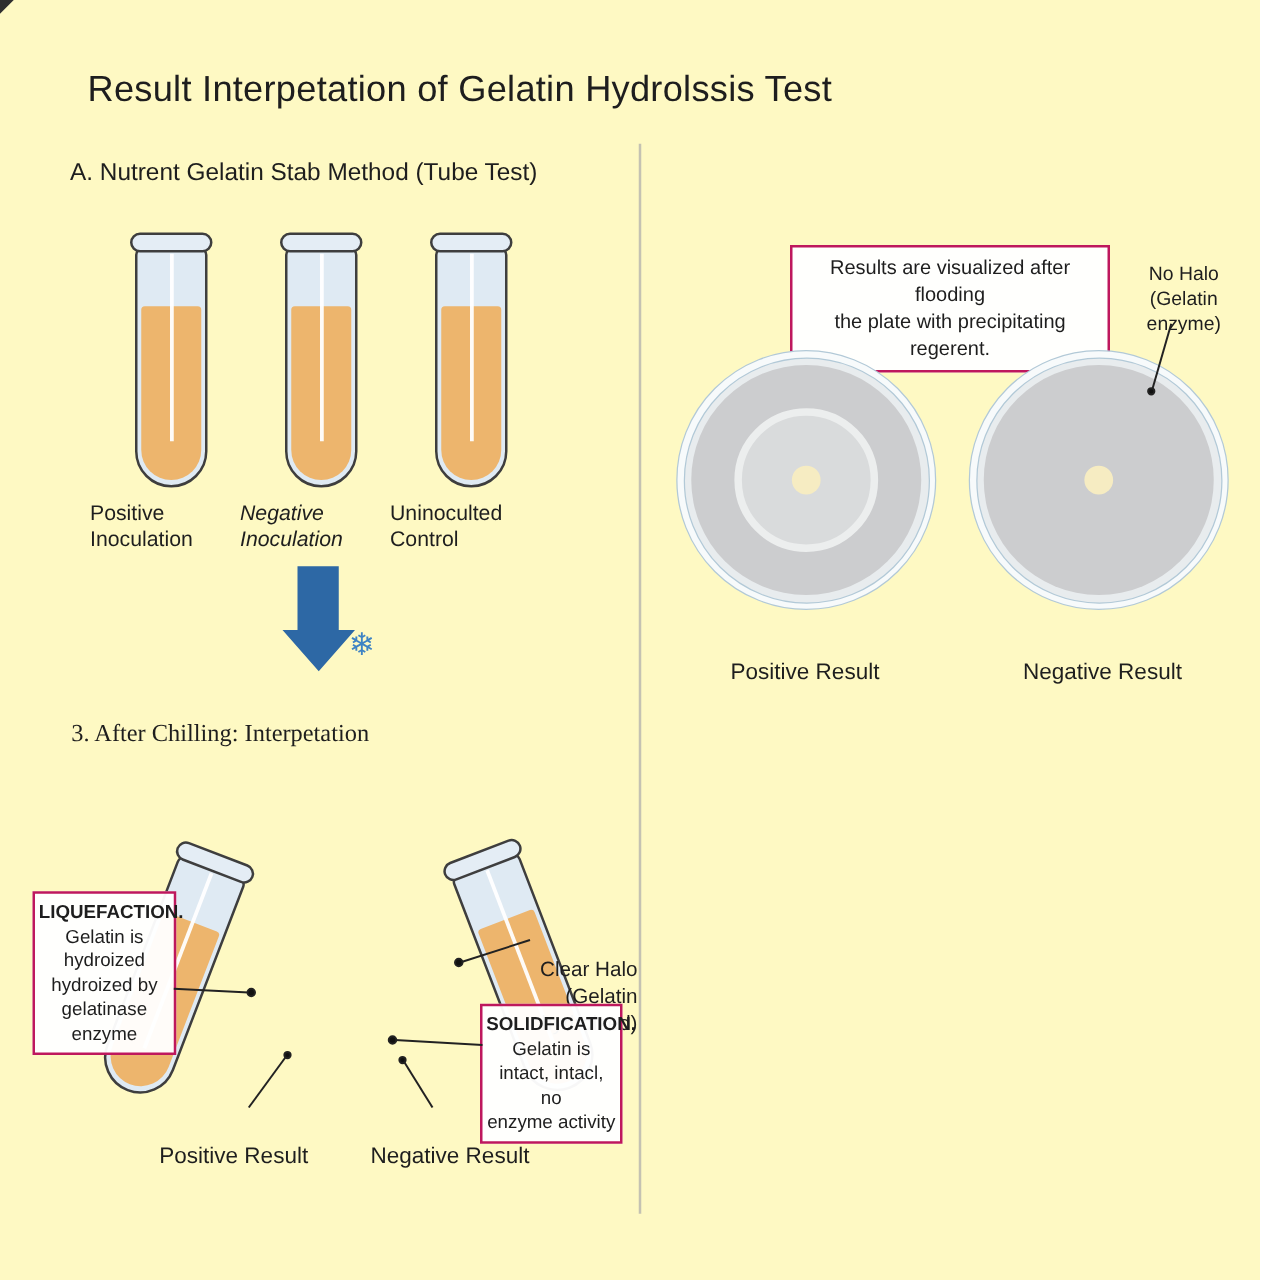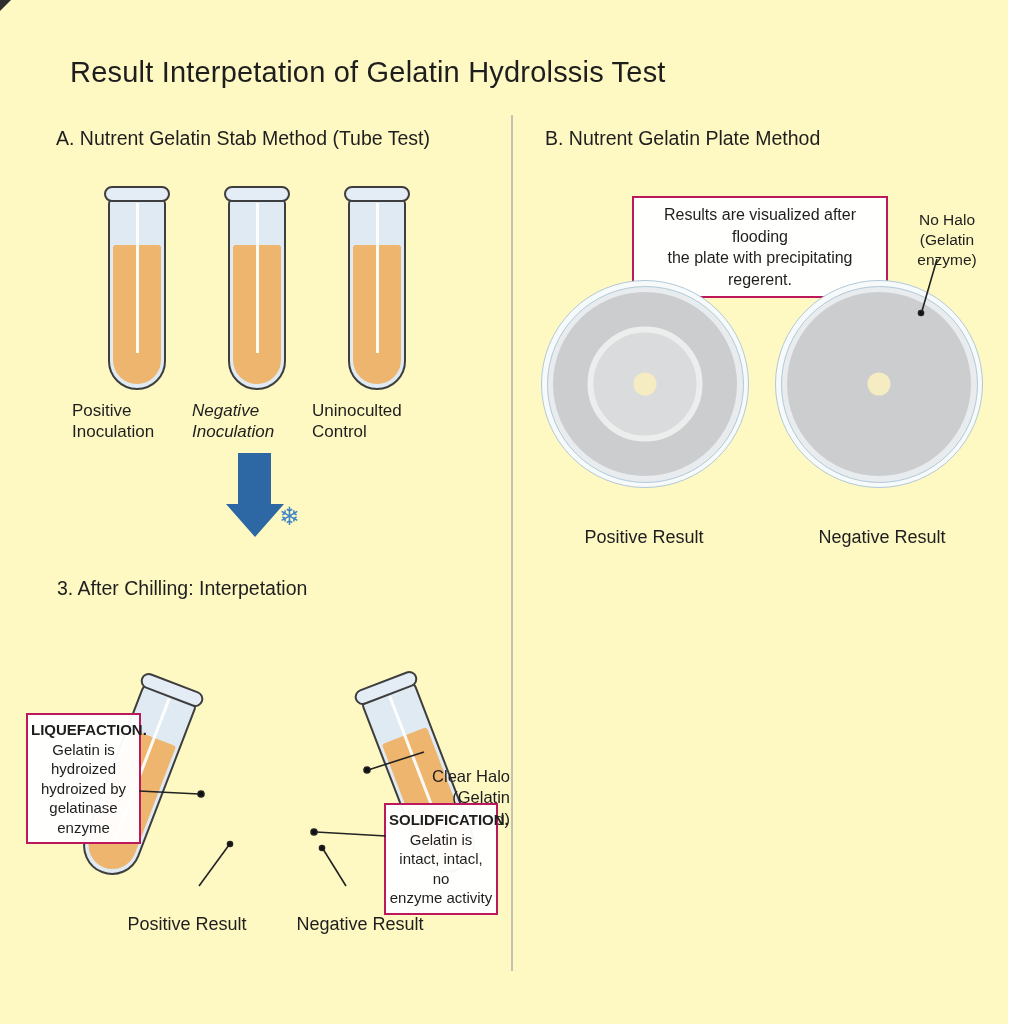--- a/index.html
+++ b/index.html
@@ -37,21 +37,21 @@
   .tilt-left  { left:139px; top:682px; transform:rotate(21deg);  transform-origin:33px 8px; }
   .tilt-right { left:353px; top:680px; transform:rotate(-21deg); transform-origin:33px 8px; }
 
   .tube-label { width:130px; font-size:17px; line-height:1.25;
     white-space:pre-line; }
 
   .chilling-label { left:281px; top:478px; width:140px; text-align:center;
     font-size:17.5px; line-height:1.28; white-space:pre-line; }
   .snowflake { left:279px; top:504px; font-size:25px; line-height:1;
     color:var(--snowflake-blue,#3e83c4); }
-  .after-chilling { left:57px; top:577px; font-size:19.5px; font-weight:500; }
+  .after-chilling { left:57px; top:577px; font-size:19.5px; font-weight:500;font-family:Liberation Serif, serif; }
 
   
   .note-box { background:rgba(255,255,255,.96); border:2px solid #be185d;
     text-align:center; font-size:15px; line-height:1.3; padding:5px 3px;
     box-sizing:border-box; }
   .note-box .box-title { font-weight:bold; }
   .note-box .box-body { white-space:pre-line; }
   .liquefaction-box { left:26px; top:713px; width:115px; }
   .solidification-box { left:384px; top:803px; width:114px; }
   .info-box { left:632px; top:196px; width:256px; font-size:16px;
@@ -90,21 +90,20 @@
 </head>
 <body>
 
 <div class="canvas">
 
   <div class="abs corner-mark"></div>
 
   <div class="abs title">Result Interpetation of Gelatin Hydrolssis Test</div>
   <div class="abs divider"></div>
   <div class="abs sec-head sec-a-head">A. Nutrent Gelatin Stab Method (Tube Test)</div>
-  <div class="abs sec-head sec-b-head">B. Nutrent Gelatin Plate Method</div>
 
   <div class="tube" style="left:104px; top:186px;">
     <div class="cap"></div>
     <div class="body">
       <div class="medium"></div>
       <div class="stab"></div>
     </div>
   </div>
   <div class="tube" style="left:224px; top:186px;">
     <div class="cap"></div>

